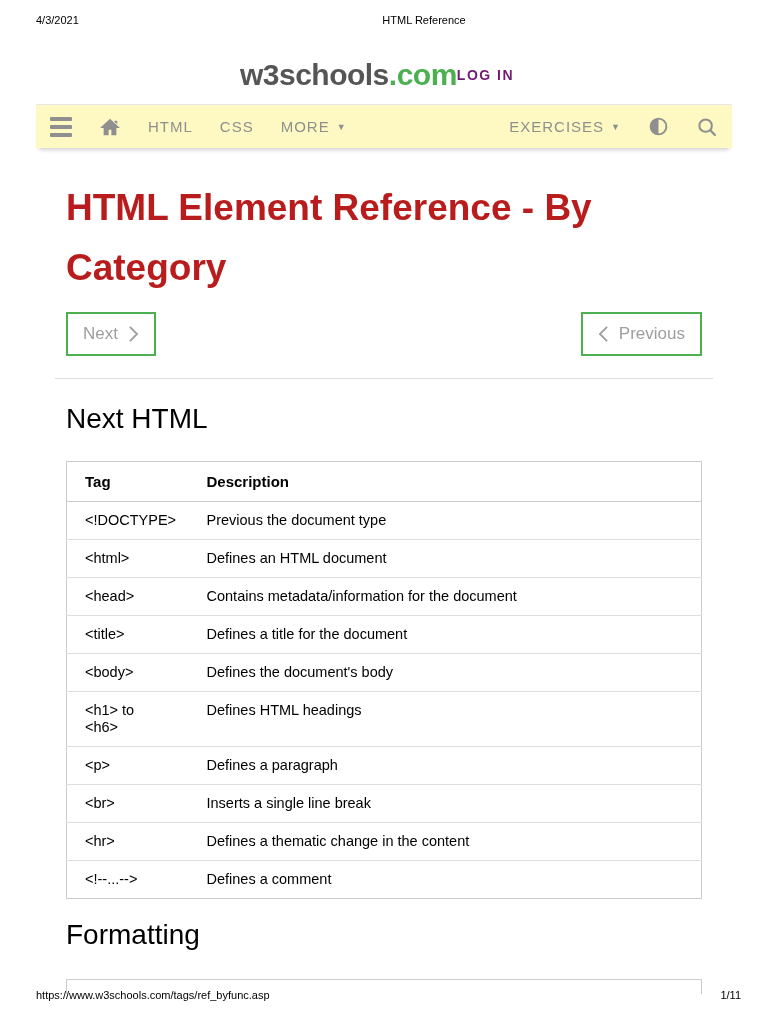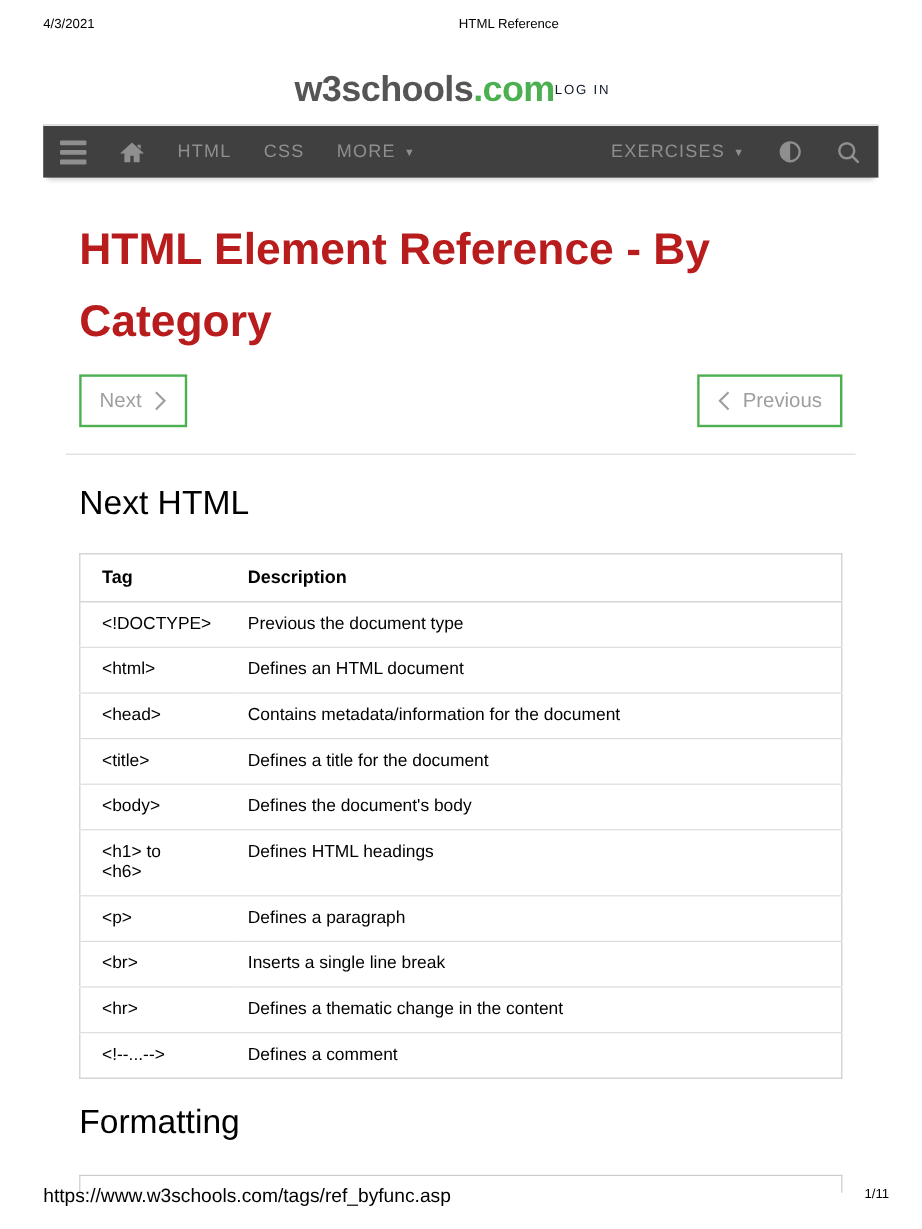--- a/index.html
+++ b/index.html
@@ -5,34 +5,34 @@
   * { box-sizing: border-box; }
   html,body { margin:0; padding:0; }
   body {
     width:768px; height:1024px; position:relative; overflow:hidden;
     background:#ffffff; color:#000;
     font-family:"Liberation Sans", sans-serif;
   }
   
   .print-date { position:absolute; top:14px; left:36px; font-size:11px; color:#000; }
   .print-doctitle { position:absolute; top:14px; left:80px; right:0; text-align:center; font-size:11px; color:#000; }
-  .print-footer-url { position:absolute; top:989px; left:36px; font-size:16px; color:#000; }
+  .print-footer-url { position:absolute; top:989px; left:36px; font-size:11px; color:#000; }
   .print-footer-page { position:absolute; top:989px; right:27px; font-size:11px; color:#000; }
 
   
   .site { position:absolute; top:44px; left:36px; right:36px; }
 
   .masthead { display:flex; justify-content:center; align-items:center; padding:14px 26px 12px 12px; }
   .logo { font-size:30px; font-weight:bold; color:#555555; letter-spacing:-0.5px; text-decoration:none; }
   .logo-suffix { color:#4CAF50; }
-  .login { font-size:11px; color:#0f172a; letter-spacing:1.5px; }
+  .login { font-size:14px; color:#701a75; letter-spacing:1.5px;font-weight:bold; }
 
   .topnav {
     display:flex; align-items:center; gap:27px; height:44px; padding:0 14px;
-    border-top:1px solid #e7e7e7; background:#404040;
+    border-top:1px solid #e7e7e7; background:#fef9c3;
     box-shadow:0 5px 4px -3px rgba(0,0,0,0.18);
   }
   .nav-item { color:#8f8f8f; font-size:15px; letter-spacing:1px; display:flex; align-items:center; gap:7px; cursor:pointer; }
   .nav-spacer { flex:1; }
   .caret { font-size:9px; color:#8f8f8f; }
   .hamburger { display:flex; flex-direction:column; gap:4px; cursor:pointer; }
   .hamburger span { display:block; width:22px; height:4px; background:#8f8f8f; border-radius:1px; }
   .icon-btn { display:flex; align-items:center; cursor:pointer; }
 
   

